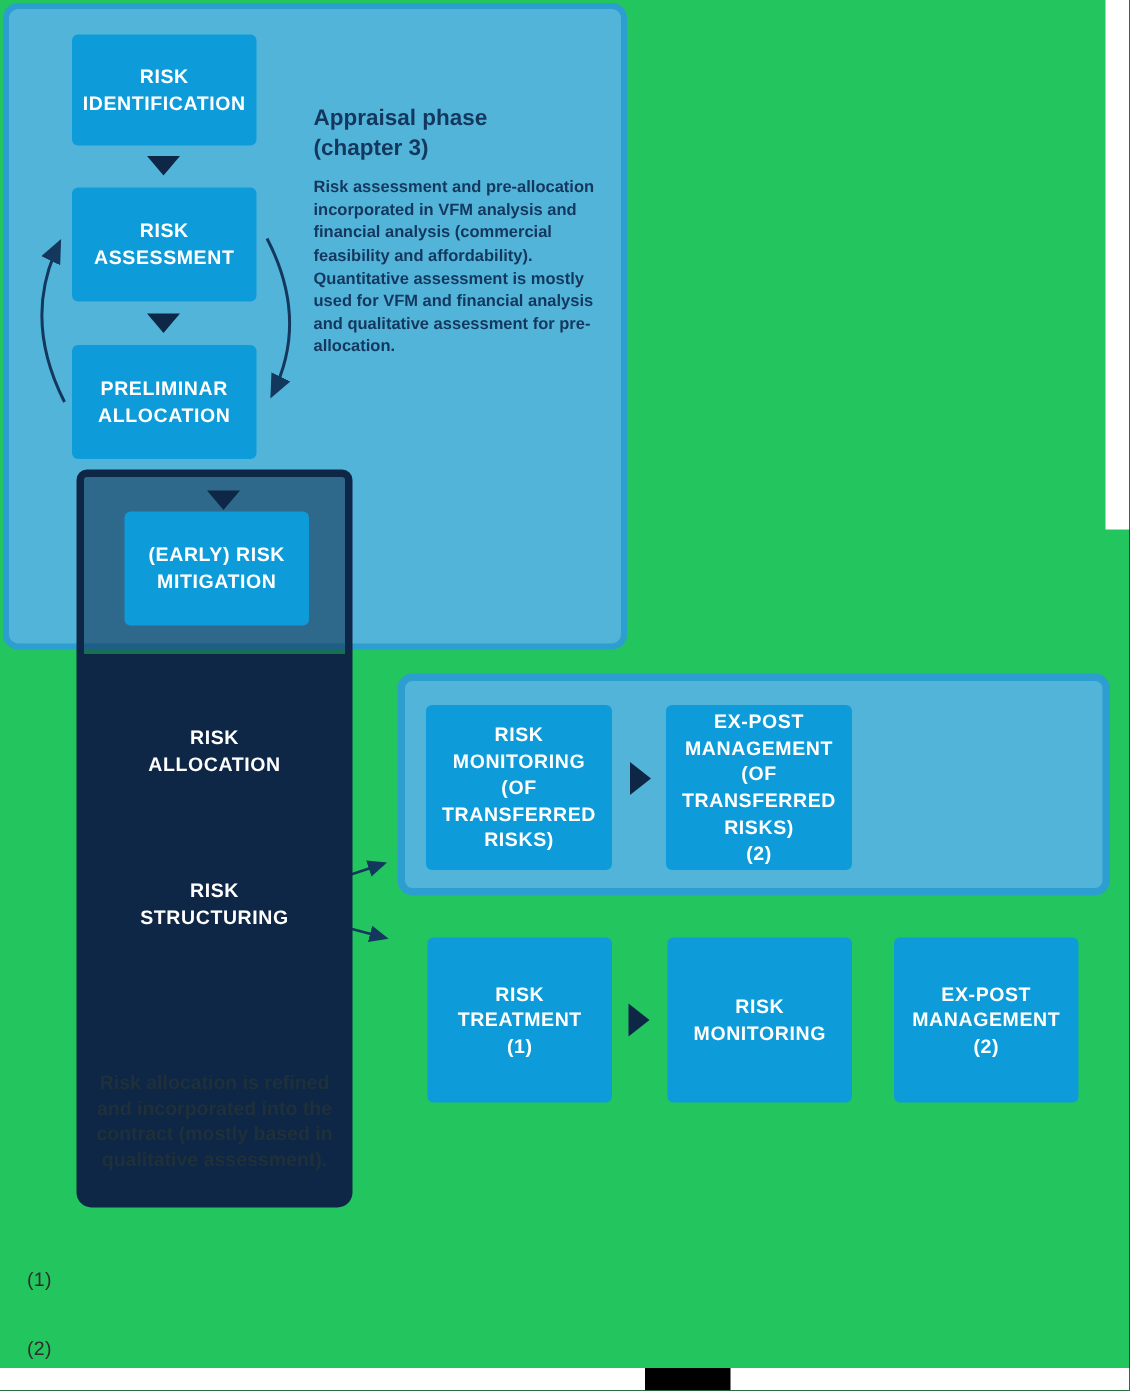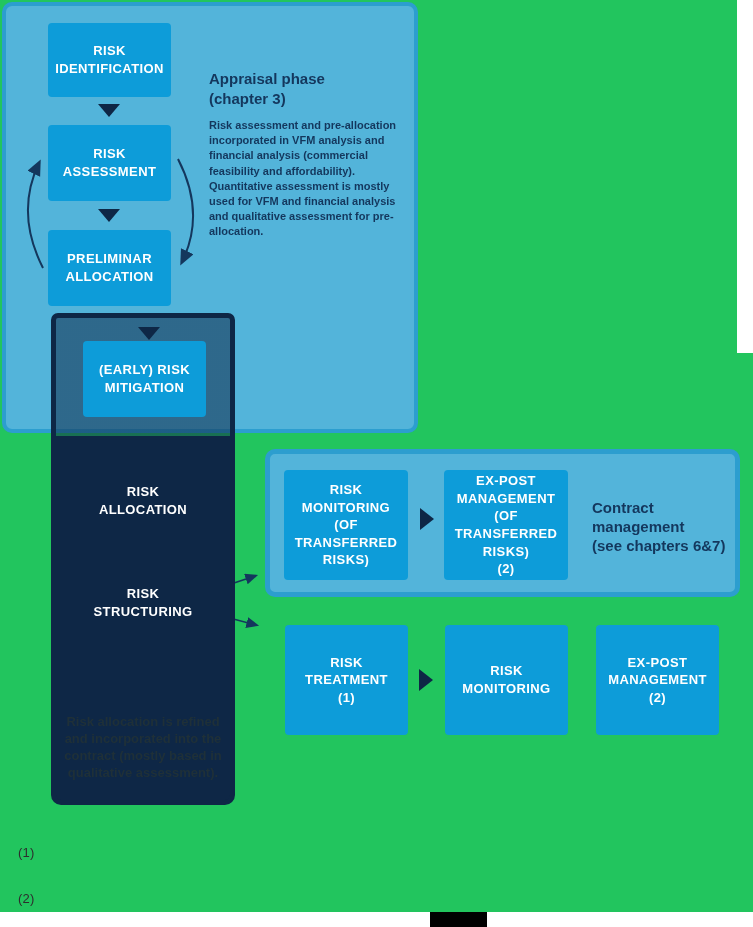--- a/index.html
+++ b/index.html
@@ -123,23 +123,20 @@
     </div>
     <div class="tri-right" style="left:150px;top:54px;"></div>
     <div class="pbox" style="left:174px;top:16px;width:124px;height:110px;">
       <span>EX-POST
 MANAGEMENT
 (OF
 TRANSFERRED
 RISKS)
 (2)</span>
     </div>
-    <div id="contract-heading">Contract
-management
-(see chapters 6&amp;7)</div>
   </div>
 
   <div class="pbox" style="left:285px;top:625px;width:123px;height:110px;">
     <span>RISK
 TREATMENT
 (1)</span>
   </div>
   <div class="tri-right" style="left:419px;top:669px;"></div>
   <div class="pbox" style="left:445px;top:625px;width:123px;height:110px;">
     <span>RISK

